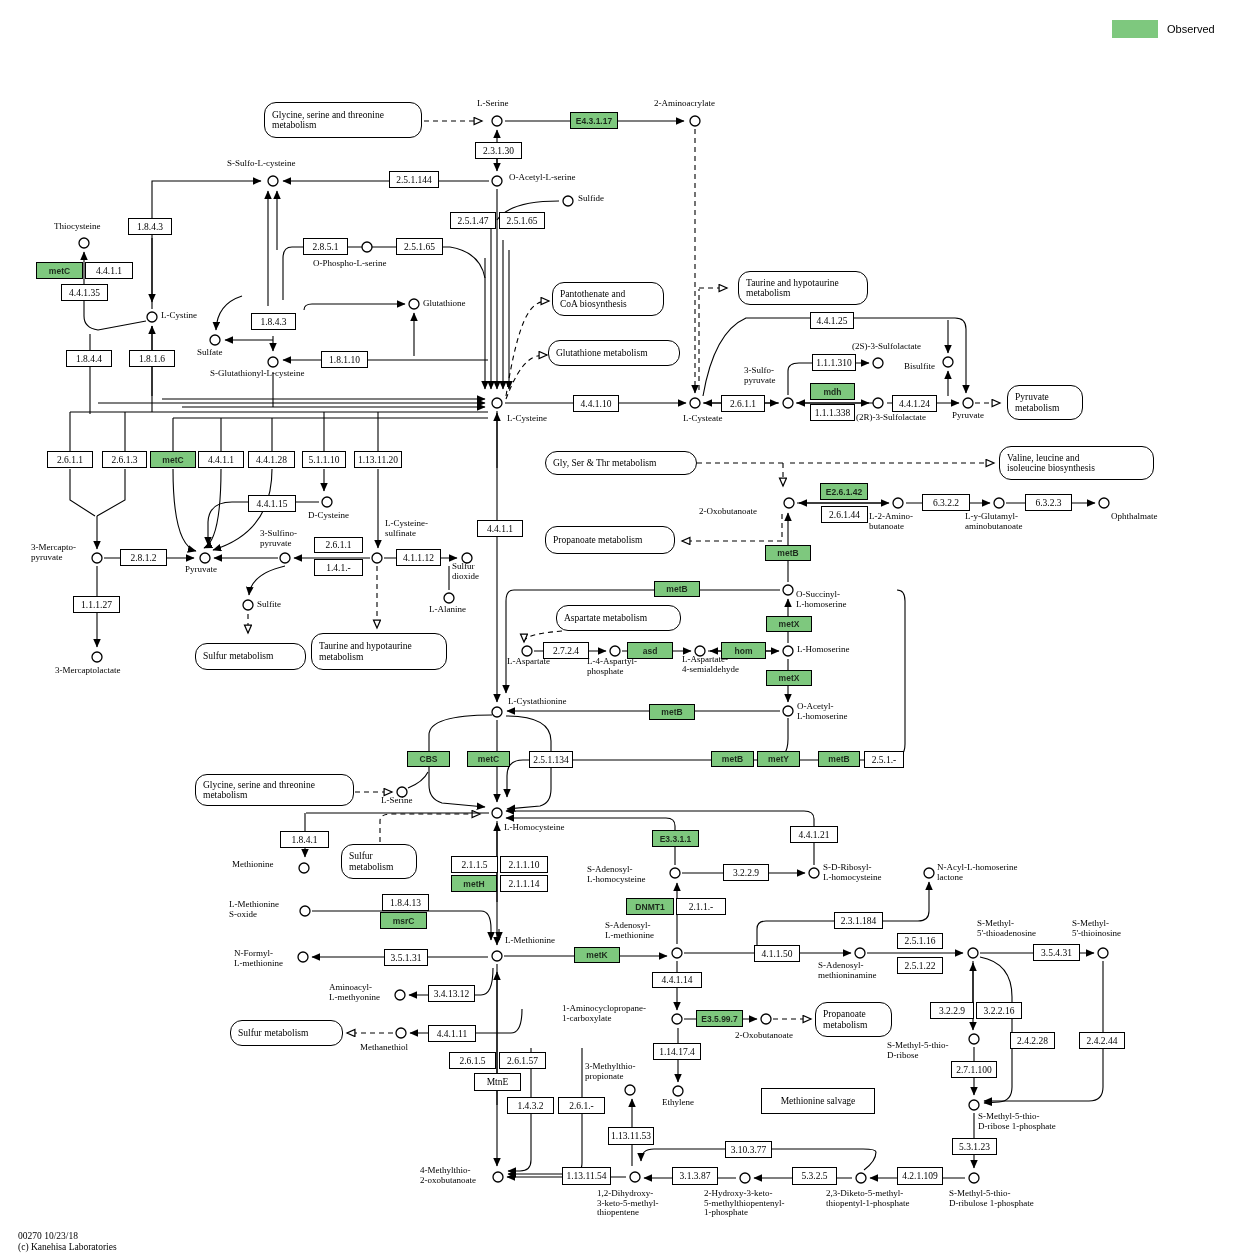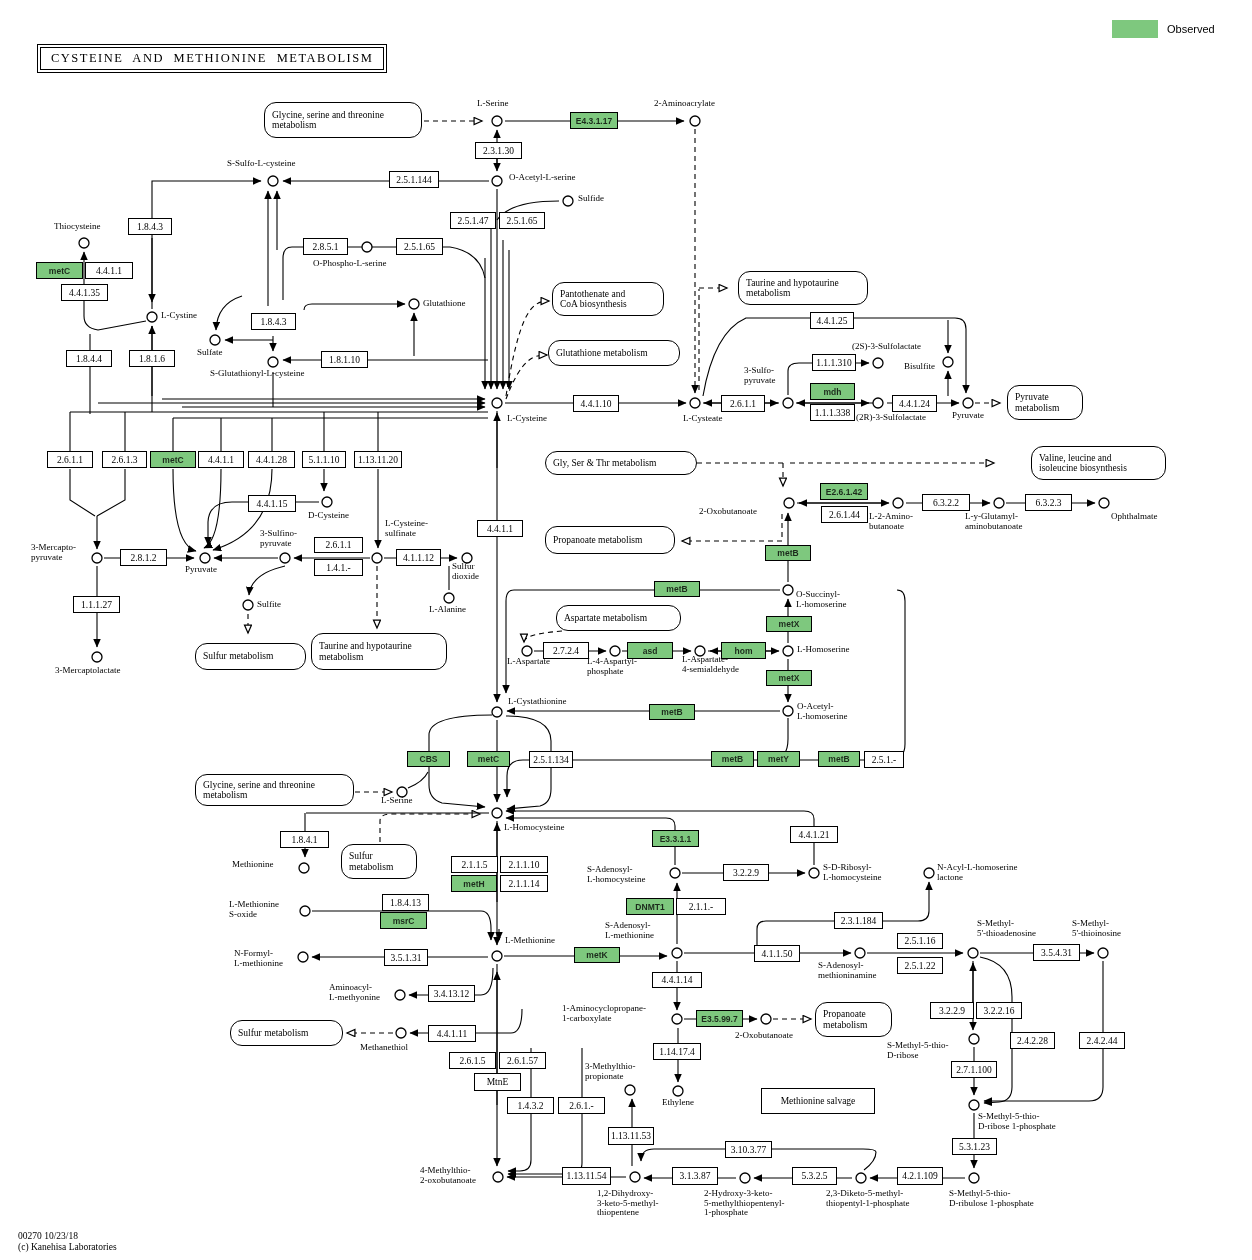--- a/index.html
+++ b/index.html
@@ -22,21 +22,20 @@
   #legend{position:absolute;left:1112px;top:20px;z-index:3;display:flex;align-items:center}
   #legend .sw{width:46px;height:18px;margin-right:9px}
   #legend .lt{font:11px "Liberation Sans",sans-serif}
   #footer{position:absolute;left:18px;top:1231px;z-index:3;font:9.5px "Liberation Serif",serif;line-height:11px}
 </style>
 </head>
 <body>
 
 <div id="board">
 
-  <div id="title-box">CYSTEINE  AND  METHIONINE  METABOLISM</div>
 
   <div id="legend">
     <div class="sw" style="background: rgb(126, 200, 126);"></div>
     <div class="lt">Observed</div>
   </div>
 
   <div id="footer">
     <div>00270 10/23/18</div>
     <div>(c) Kanehisa Laboratories</div>
   </div>
@@ -370,21 +369,21 @@
     <div class="pbox" style="left: 264px; top: 102px; width: 158px; height: 36px;">Glycine, serine and threonine
 metabolism</div>
     <div class="pbox" style="left: 552px; top: 282px; width: 112px; height: 34px;">Pantothenate and
 CoA biosynthesis</div>
     <div class="pbox" style="left: 548px; top: 340px; width: 132px; height: 26px;">Glutathione metabolism</div>
     <div class="pbox" style="left: 738px; top: 271px; width: 130px; height: 34px;">Taurine and hypotaurine
 metabolism</div>
     <div class="pbox" style="left: 1007px; top: 385px; width: 76px; height: 35px;">Pyruvate
 metabolism</div>
     <div class="pbox" style="left: 545px; top: 451px; width: 152px; height: 24px;">Gly, Ser &amp; Thr  metabolism</div>
-    <div class="pbox" style="left: 1031px; top: 446px; width: 135px; height: 34px;">Valine, leucine and
+    <div class="pbox" style="left: 999px; top: 446px; width: 155px; height: 34px;">Valine, leucine and
 isoleucine biosynthesis</div>
     <div class="pbox" style="left: 545px; top: 526px; width: 130px; height: 28px;">Propanoate metabolism</div>
     <div class="pbox" style="left: 556px; top: 605px; width: 125px; height: 26px;">Aspartate metabolism</div>
     <div class="pbox" style="left: 195px; top: 643px; width: 111px; height: 27px;">Sulfur metabolism</div>
     <div class="pbox" style="left: 311px; top: 633px; width: 136px; height: 37px;">Taurine and hypotaurine
 metabolism</div>
     <div class="pbox" style="left: 195px; top: 774px; width: 159px; height: 32px;">Glycine, serine and threonine
 metabolism</div>
     <div class="pbox" style="left: 341px; top: 844px; width: 76px; height: 35px;">Sulfur
 metabolism</div>

